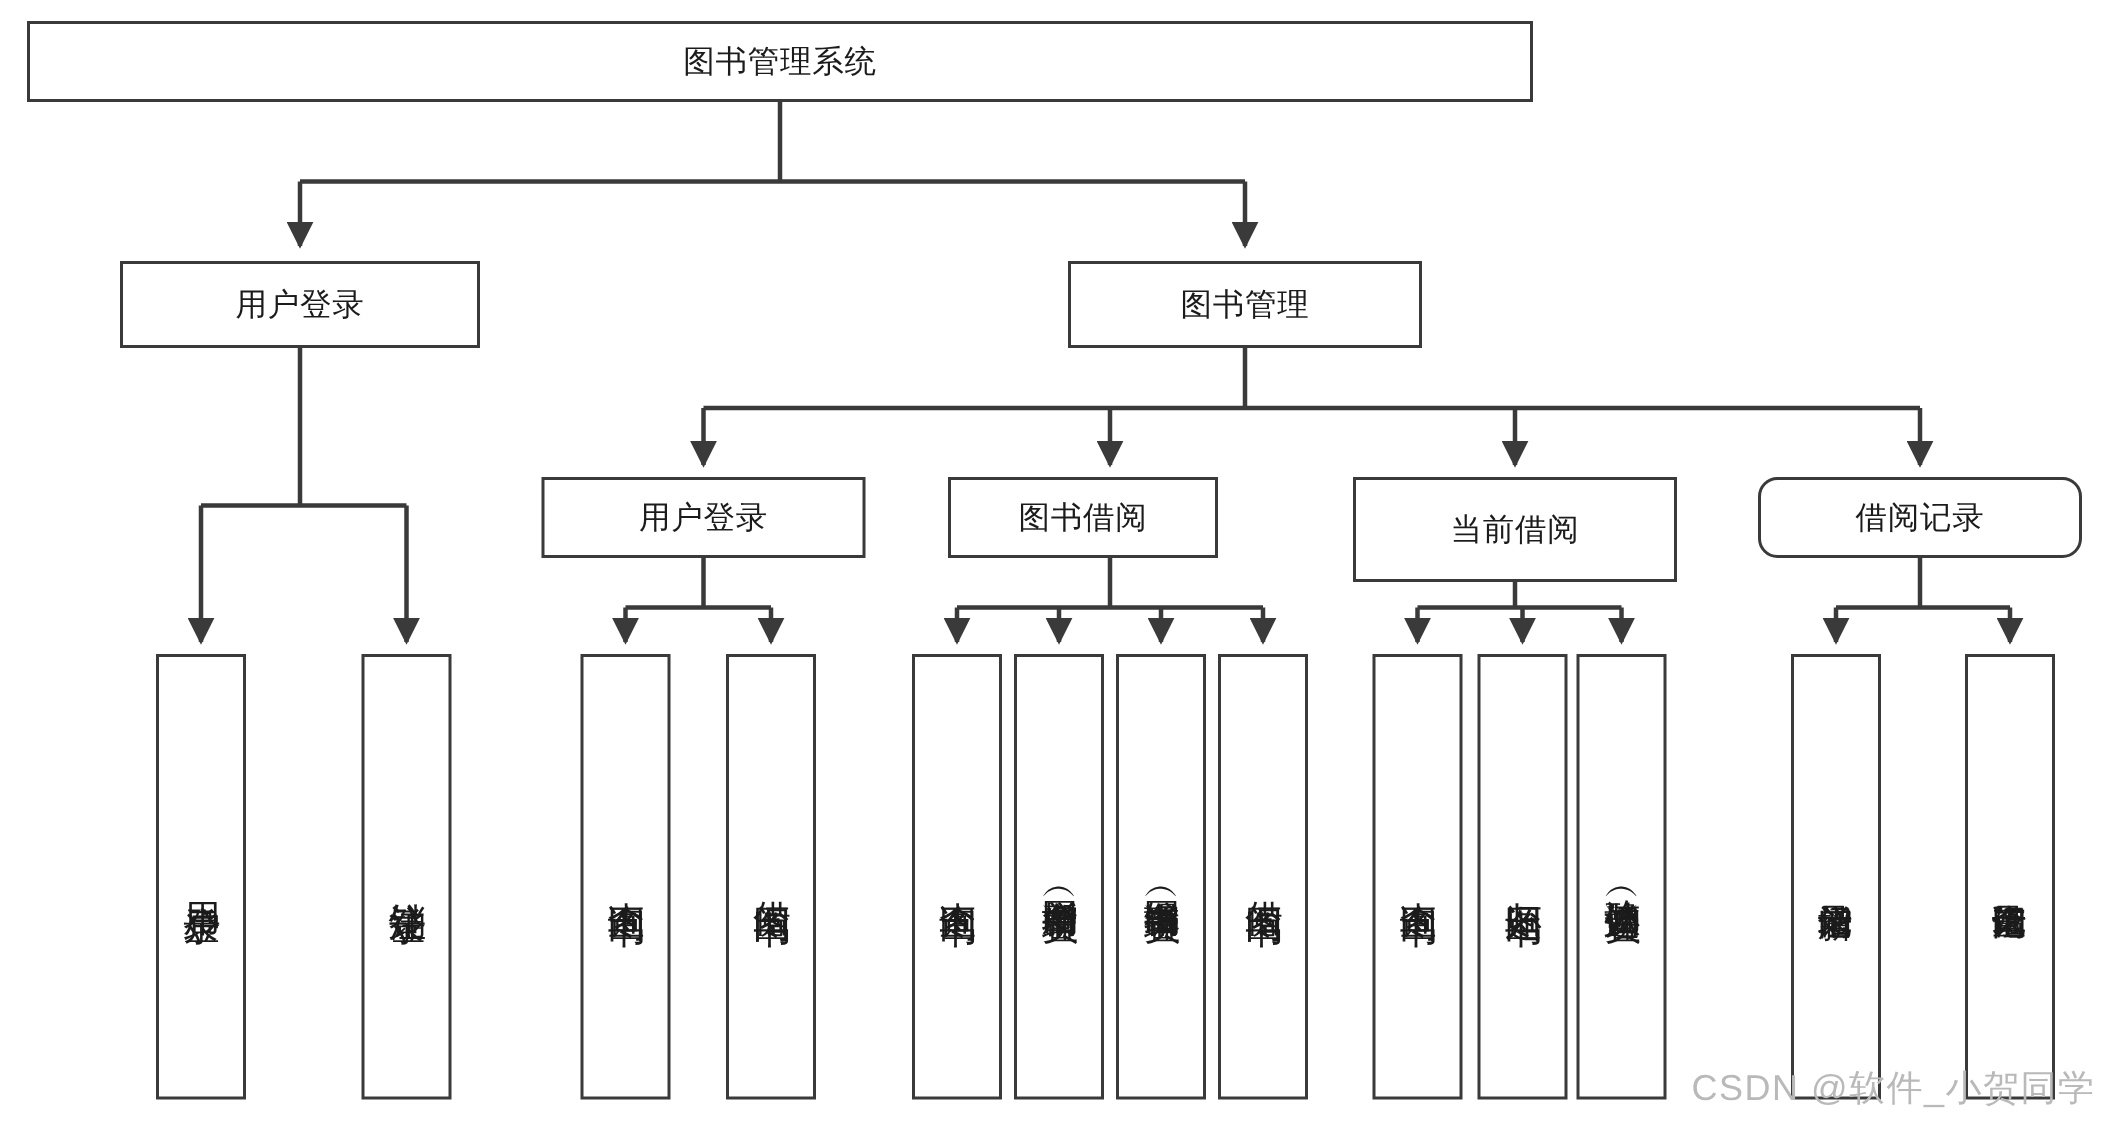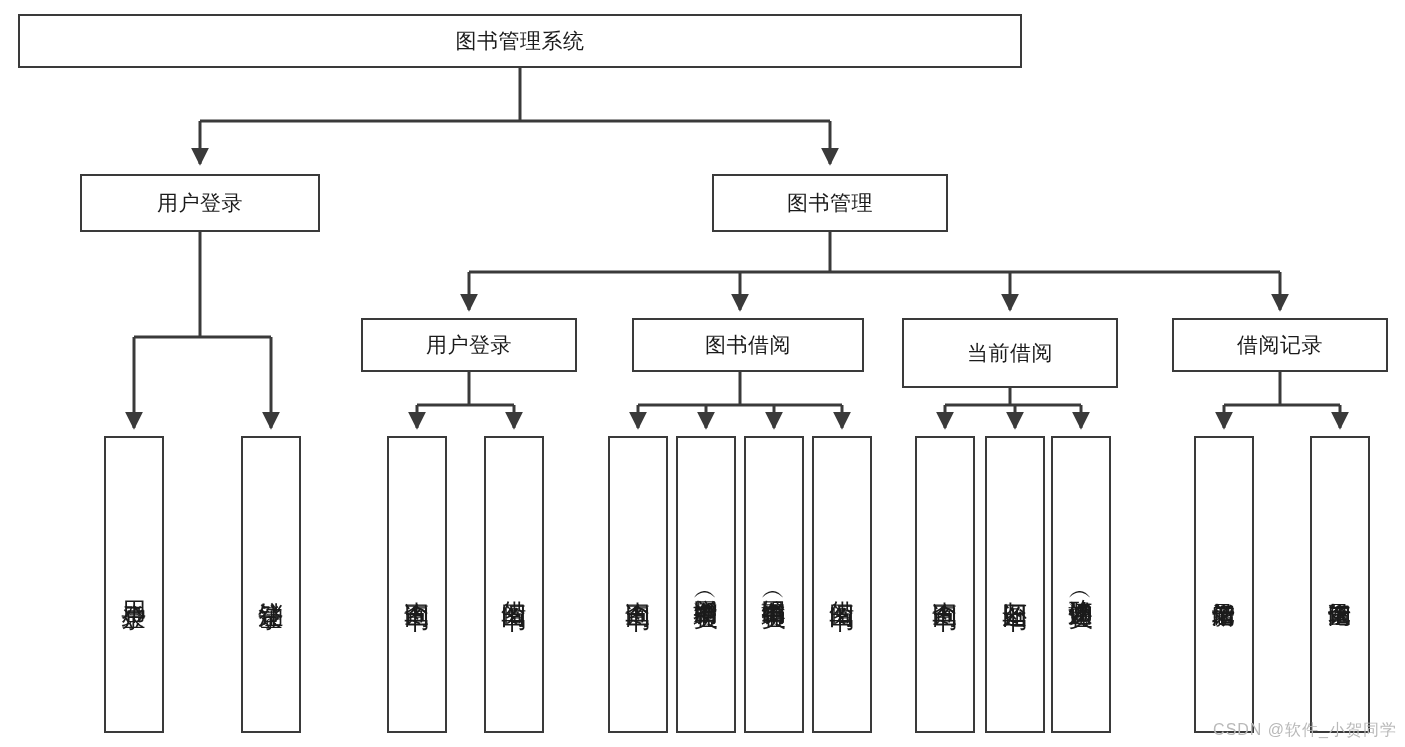--- a/index.html
+++ b/index.html
@@ -55,21 +55,21 @@
     letter-spacing: 1px;
   }
   .node-v.tight {
     font-size: 23px;
     letter-spacing: 0px;
   }
   #watermark {
     position: absolute;
     right: 8px;
     bottom: 6px;
-    font-size: 16px;
+    font-size: 24px;
     color: #b9b9b9;
     letter-spacing: 1px;
     white-space: nowrap;
     pointer-events: none;
     user-select: none;
   }
 </style>
 </head>
 <body>
 
@@ -124,23 +124,23 @@
       <path d="M 1340 405 L 1340 428" marker-end="url(#arrow)"></path>
     </g>
   </svg>
 
   <div class="node node-h" style="left: 18px; top: 14px; width: 1004px; height: 54px; border-color: rgb(58, 58, 58); color: rgb(27, 27, 27);">图书管理系统</div>
 
   <div class="node node-h" style="left: 80px; top: 174px; width: 240px; height: 58px; border-color: rgb(58, 58, 58); color: rgb(27, 27, 27);">用户登录</div>
   <div class="node node-h" style="left: 712px; top: 174px; width: 236px; height: 58px; border-color: rgb(58, 58, 58); color: rgb(27, 27, 27);">图书管理</div>
 
   <div class="node node-h" style="left: 361px; top: 318px; width: 216px; height: 54px; border-color: rgb(58, 58, 58); color: rgb(27, 27, 27);">用户登录</div>
-  <div class="node node-h" style="left: 632px; top: 318px; width: 232px; height: 54px; border-color: rgb(58, 58, 58); color: rgb(27, 27, 27);">图书借阅</div>
+  <div class="node node-h" style="left: 632px; top: 318px; width: 180px; height: 54px; border-color: rgb(58, 58, 58); color: rgb(27, 27, 27);">图书借阅</div>
   <div class="node node-h" style="left: 902px; top: 318px; width: 216px; height: 70px; border-color: rgb(58, 58, 58); color: rgb(27, 27, 27);">当前借阅</div>
-  <div class="node node-h" style="left: 1172px; top: 318px; width: 216px; height: 54px; border-color: rgb(58, 58, 58); color: rgb(27, 27, 27);">借阅记录</div>
+  <div class="node node-h" style="left: 1172px; top: 318px; width: 216px; height: 54px; border-color: rgb(58, 58, 58); color: rgb(27, 27, 27); border-radius: 13px;">借阅记录</div>
 
   <div class="node node-v" style="left: 104px; top: 436px; width: 60px; height: 297px; border-color: rgb(58, 58, 58); color: rgb(27, 27, 27);">用户登录</div>
   <div class="node node-v" style="left: 241px; top: 436px; width: 60px; height: 297px; border-color: rgb(58, 58, 58); color: rgb(27, 27, 27);">注销登录</div>
   <div class="node node-v" style="left: 387px; top: 436px; width: 60px; height: 297px; border-color: rgb(58, 58, 58); color: rgb(27, 27, 27);">查询图书</div>
   <div class="node node-v" style="left: 484px; top: 436px; width: 60px; height: 297px; border-color: rgb(58, 58, 58); color: rgb(27, 27, 27);">借阅图书</div>
   <div class="node node-v" style="left: 608px; top: 436px; width: 60px; height: 297px; border-color: rgb(58, 58, 58); color: rgb(27, 27, 27);">查询图书</div>
   <div class="node node-v small" style="left: 676px; top: 436px; width: 60px; height: 297px; border-color: rgb(58, 58, 58); color: rgb(27, 27, 27);">新增图书（管理员）</div>
   <div class="node node-v small" style="left: 744px; top: 436px; width: 60px; height: 297px; border-color: rgb(58, 58, 58); color: rgb(27, 27, 27);">编辑图书（管理员）</div>
   <div class="node node-v" style="left: 812px; top: 436px; width: 60px; height: 297px; border-color: rgb(58, 58, 58); color: rgb(27, 27, 27);">借阅图书</div>
   <div class="node node-v" style="left: 915px; top: 436px; width: 60px; height: 297px; border-color: rgb(58, 58, 58); color: rgb(27, 27, 27);">查询图书</div>

